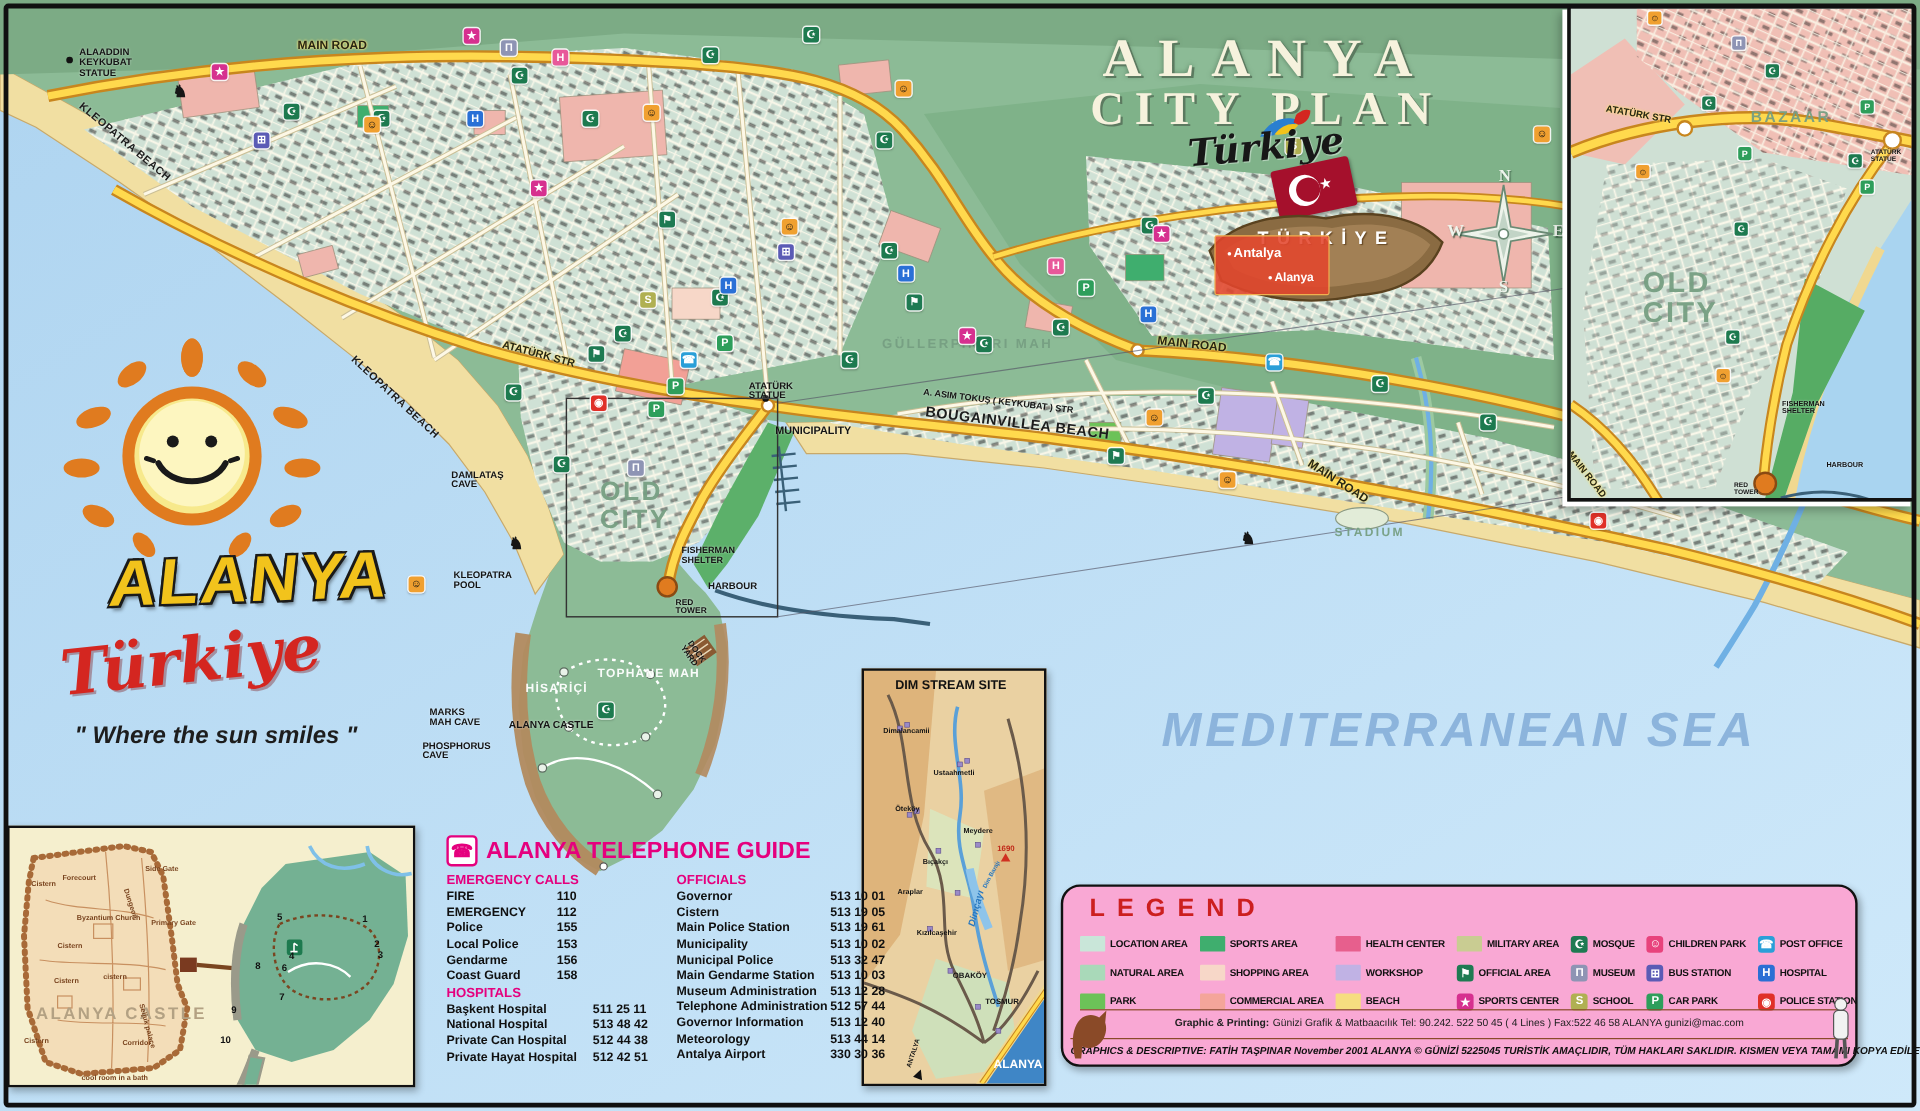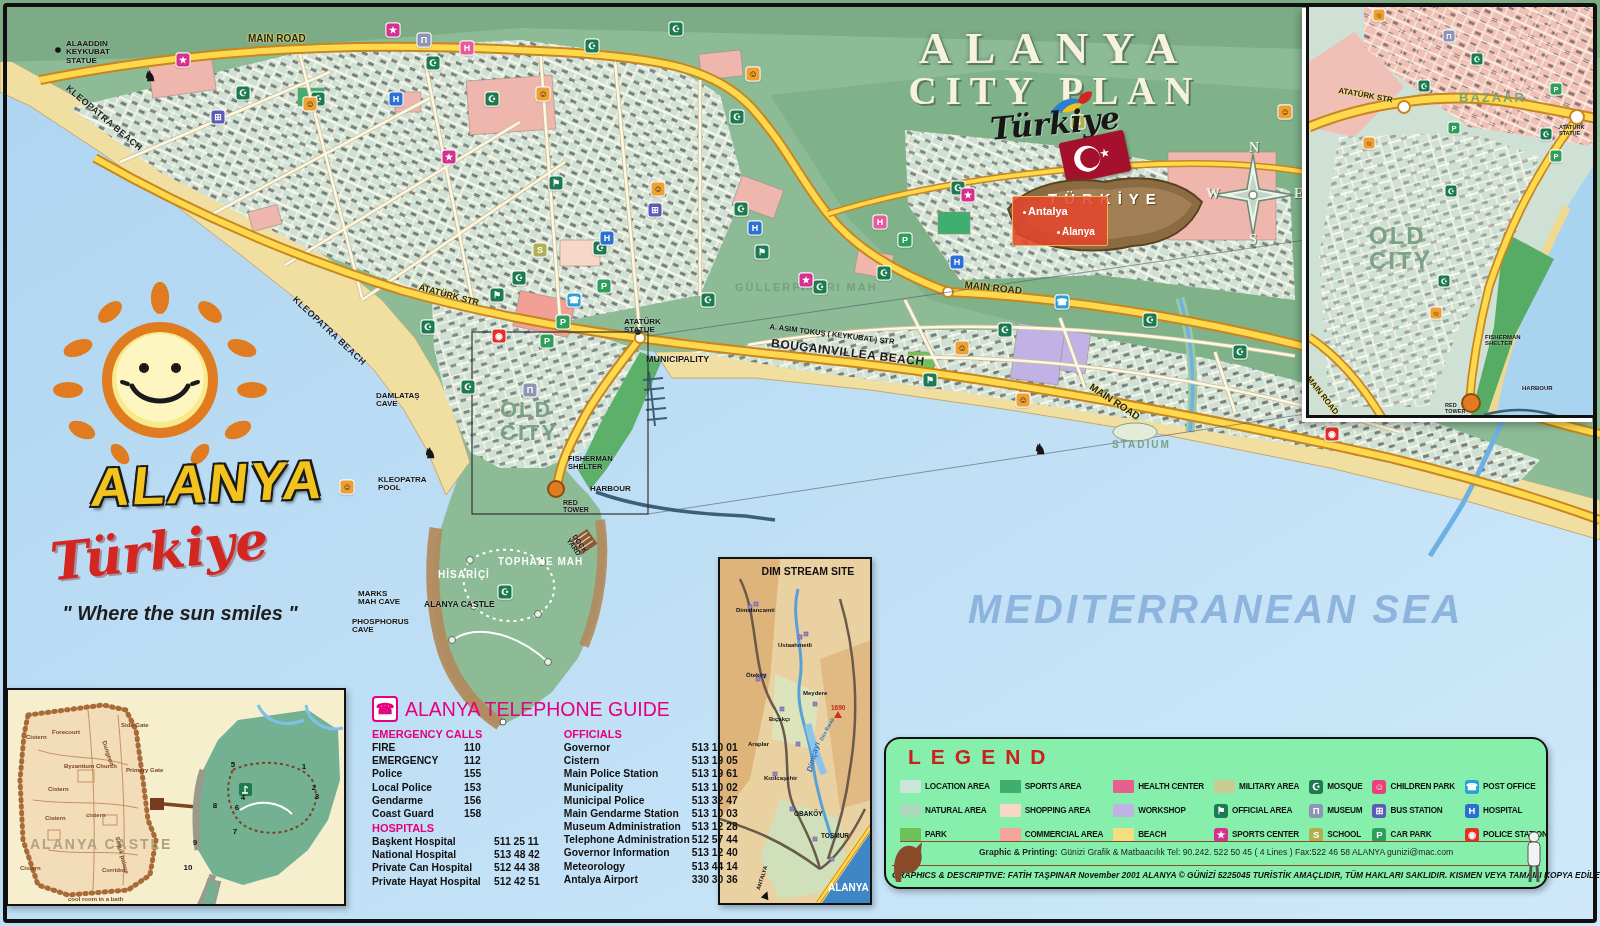--- a/index.html
+++ b/index.html
@@ -66,38 +66,38 @@
   .inset .host{z-index:5;}
   .inset-oldcity{left:1306px;top:4px;width:290px;height:414px;box-shadow:-4px 4px 0 #fff,-6px 7px 8px rgba(0,0,0,.3);}
   .inset-castle{left:6px;top:688px;width:340px;height:218px;background:#f5efce;border-width:2.5px;
                 box-shadow:2px 3px 6px rgba(0,0,0,.3);}
   .inset-dim{left:718px;top:557px;width:154px;height:348px;background:#ead1a2;border-width:2px;
              box-shadow:2px 3px 6px rgba(0,0,0,.3);}
   .castle-title{position:absolute;left:22px;top:146px;font-size:14px;letter-spacing:2px;color:#b3a183;font-weight:bold;}
   .castle-list{position:absolute;right:6px;bottom:5px;width:186px;text-align:center;color:#7a4520;
                font-weight:bold;font-size:7.5px;line-height:1.35;}
   .castle-pt{position:absolute;color:#111;font-weight:bold;font-size:8px;transform:translate(-50%,-50%);}
-  .dim-title{position:absolute;left:0;top:6px;width:100%;text-align:center;padding-left:26px;
+  .dim-title{position:absolute;left:0;top:6px;width:100%;padding-left:26px;
              font-size:10.5px;font-weight:bold;color:#111;}
   
   .phone-guide{position:absolute;left:372px;top:696px;width:332px;z-index:25;}
   .pg-title-row{display:flex;align-items:center;gap:7px;margin-bottom:4px;}
   .pg-icon{width:26px;height:26px;border:2.5px solid #e5007e;border-radius:4px;background:#fff;color:#e5007e;
            display:flex;align-items:center;justify-content:center;font-size:15px;font-weight:bold;}
-  .pg-title{font-size:19.5px;font-weight:normal;color:#e5007e;letter-spacing:0px;margin:0;}
+  .pg-title{font-size:19.5px;font-weight:bold;color:#e5007e;letter-spacing:0px;margin:0;}
   .pg-cols{display:flex;gap:24px;}
   .pg-col{flex:1;}
   .pg-col h3{margin:2px 0 1px 0;font-size:11px;color:#e5007e;}
   .pg-row{display:flex;font-size:10.3px;font-weight:bold;color:#101010;line-height:1.28;}
   .pg-col.left .pg-n{width:92px;}
   .pg-col.left .pg-hosp .pg-n{width:122px;}
   .pg-col.right .pg-n{width:128px;}
   .pg-v{white-space:nowrap;}
   
-  .legend-panel{position:absolute;left:884px;top:737px;width:664px;height:152px;background:#86efac;
+  .legend-panel{position:absolute;left:884px;top:737px;width:664px;height:152px;background:#f9a8d4;
                 border:2.5px solid #111;border-radius:16px;z-index:30;box-shadow:2px 3px 6px rgba(0,0,0,.3);}
   .legend-title{position:absolute;left:22px;top:6px;font-size:21px;font-weight:bold;color:#cc1f1f;letter-spacing:10px;}
   .legend-grid{position:absolute;left:14px;top:36px;display:grid;grid-auto-flow:column;
                grid-template-rows:repeat(3,23px);grid-auto-columns:max-content;column-gap:10px;row-gap:1px;}
   .lg-item{display:flex;align-items:center;gap:4px;}
   .lg-key{width:21px;height:13px;flex:0 0 auto;border-radius:1px;}
   .lg-key.lg-icon{width:14px;height:14px;border-radius:3px;color:#fff;display:flex;align-items:center;
                   justify-content:center;font-size:9.5px;font-weight:bold;}
   .lg-label{font-size:8.2px;font-weight:bold;color:#111;letter-spacing:-0.2px;white-space:nowrap;}
   .credit1{position:absolute;left:0;right:0;top:102px;text-align:center;font-size:8.6px;color:#222;

